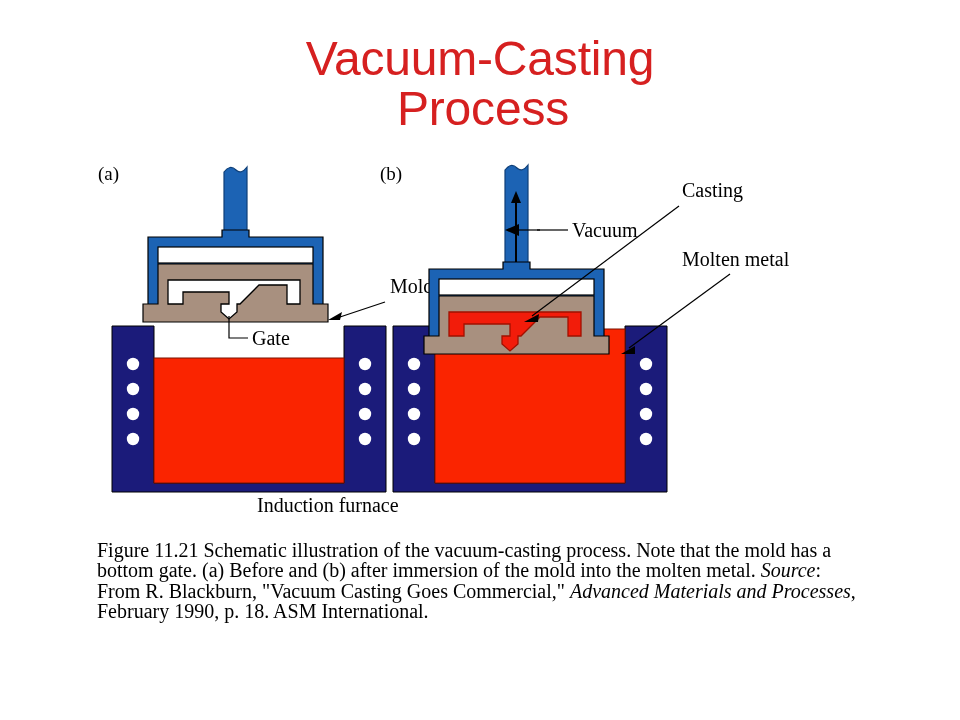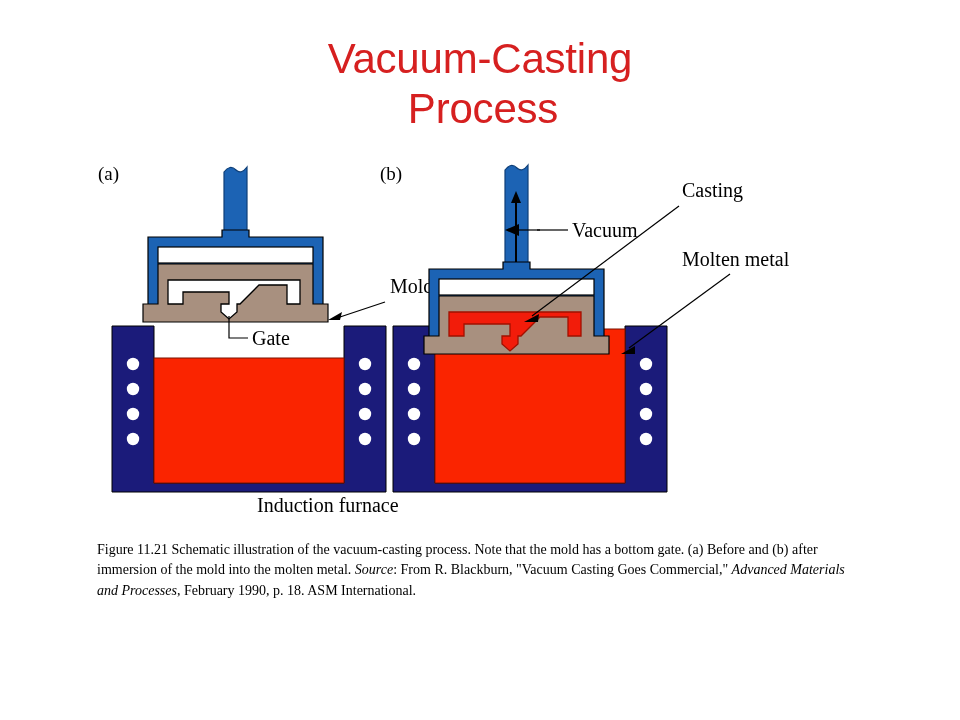--- a/index.html
+++ b/index.html
@@ -16,40 +16,40 @@
     font-family: "Liberation Serif", "DejaVu Serif", serif;
   }
   #title {
     position: absolute;
     left: 0;
     top: 34px;
     width: 960px;
     text-align: center;
     color: #d62020;
     font-family: "Liberation Sans", "DejaVu Sans", sans-serif;
-    font-size: 42px;
+    font-size: 48px;
     line-height: 50px;
     font-weight: 400;
     letter-spacing: -0.2px;
   }
   #title .line2 { display: block; margin-left: 6px; }
   #figure-area {
     position: absolute;
     left: 90px;
     top: 152px;
     width: 790px;
     height: 380px;
   }
   #caption {
     position: absolute;
     left: 97px;
     top: 540px;
     width: 768px;
     font-family: "Liberation Serif", "DejaVu Serif", serif;
-    font-size: 14px;
+    font-size: 20px;
     line-height: 20.4px;
     color: #000000;
     text-align: left;
   }
   #caption .it { font-style: italic; }
   svg { display: block; }
   .dlabel {
     font-family: "Liberation Serif", "DejaVu Serif", serif;
     font-size: 20px;
     fill: #000000;

